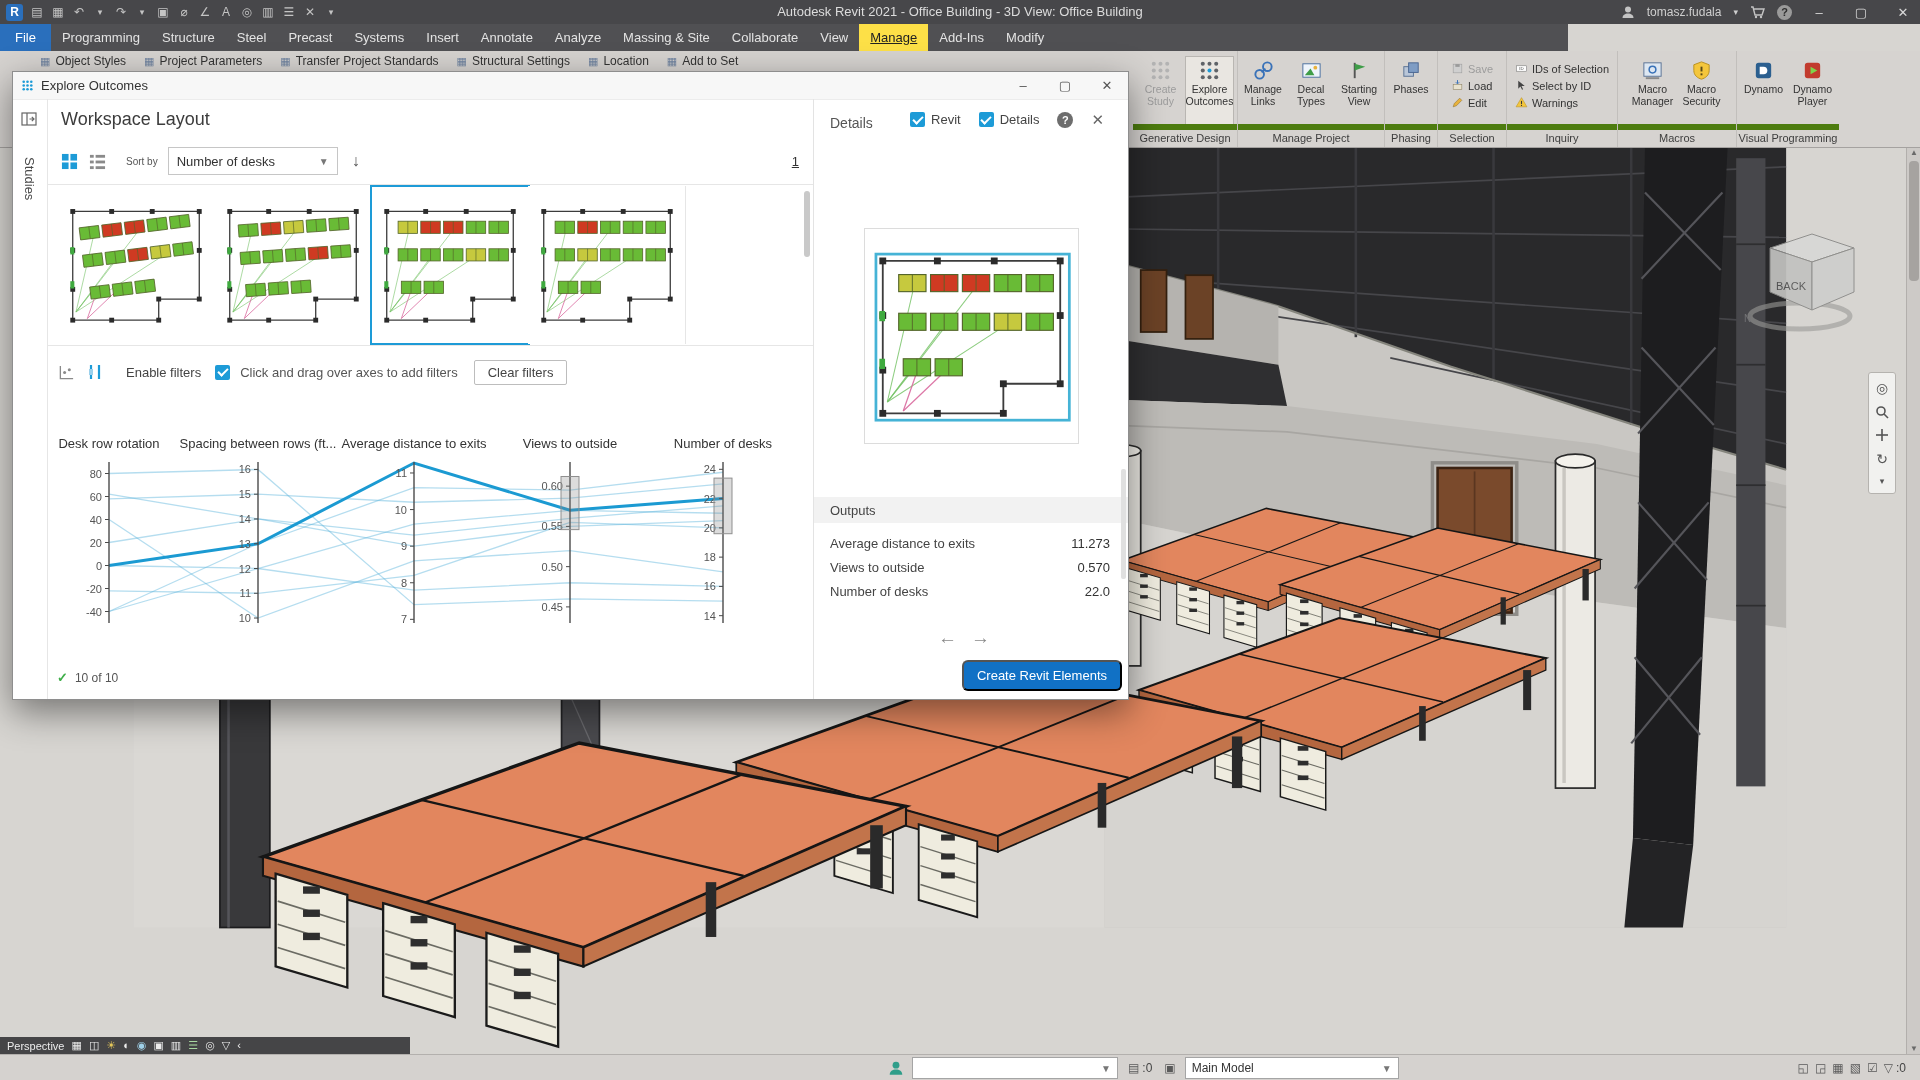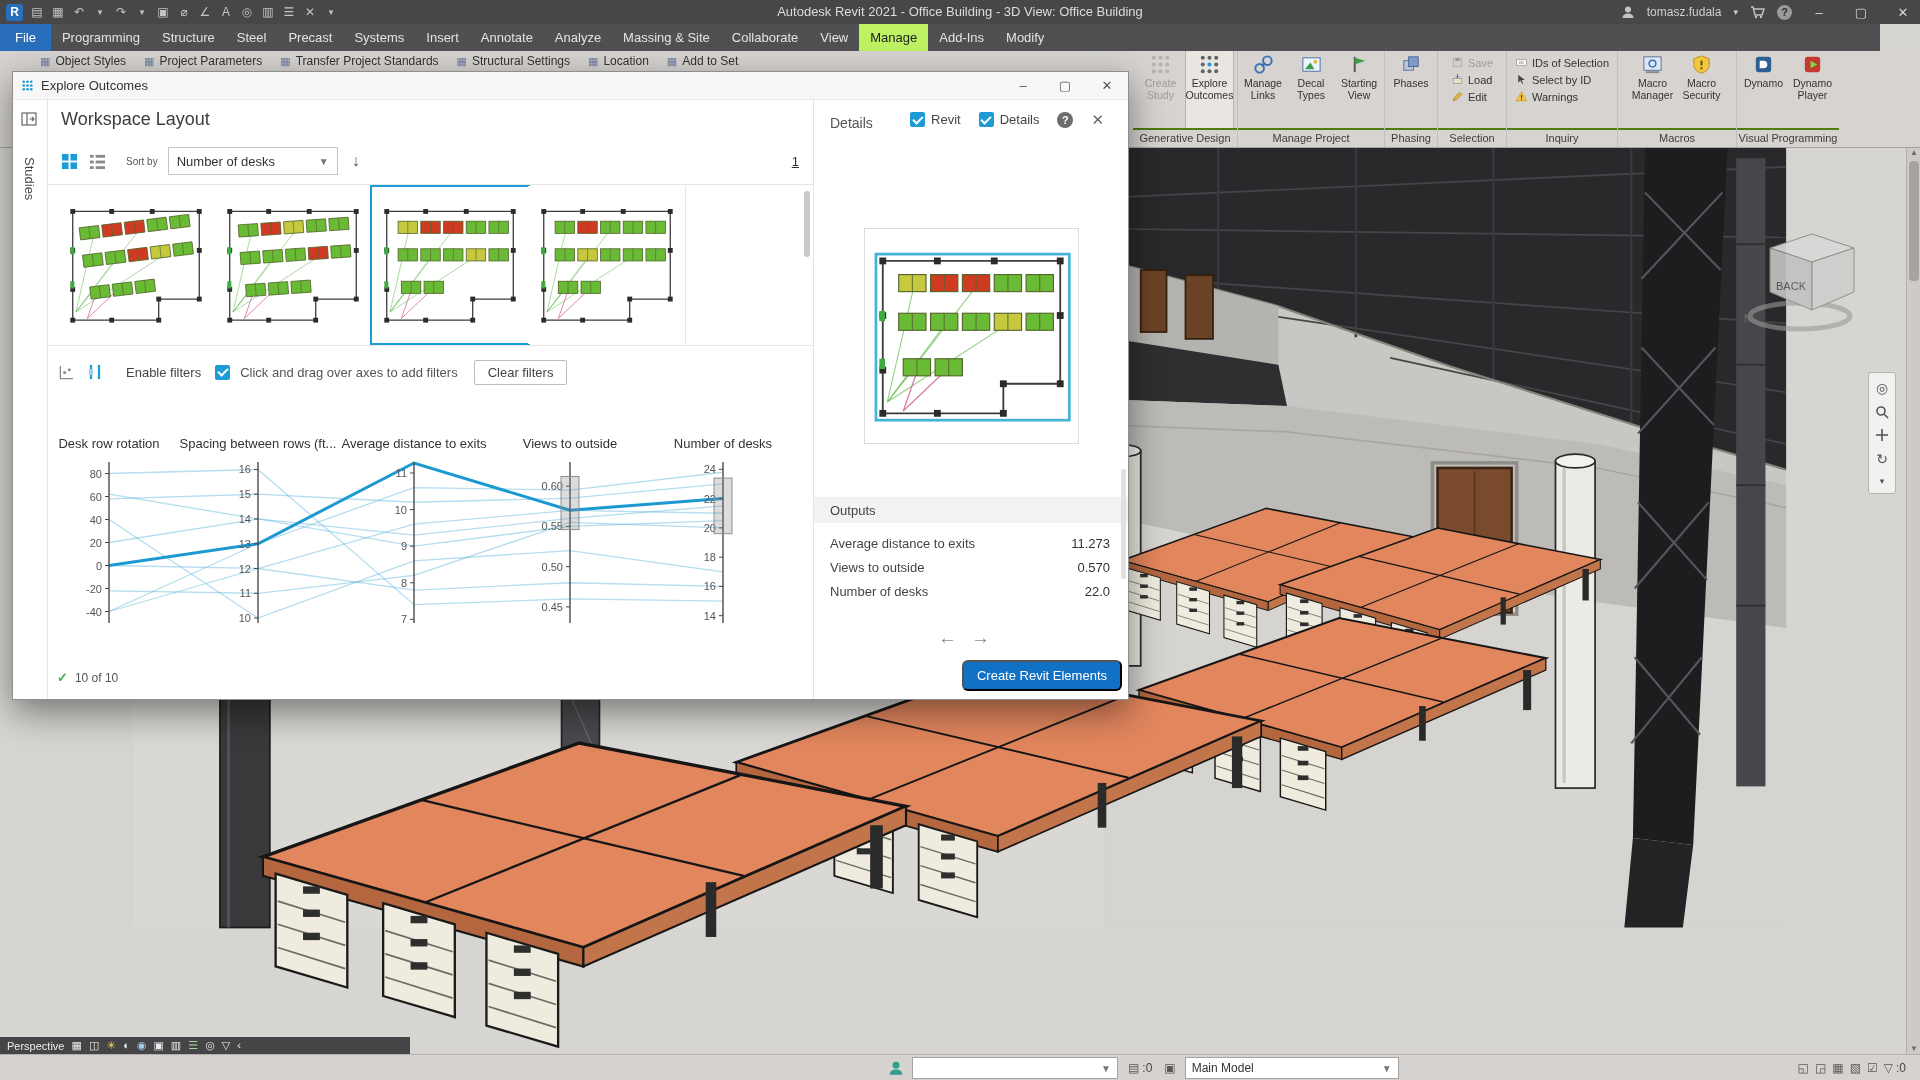--- a/index.html
+++ b/index.html
@@ -11,37 +11,37 @@
   .qat .qi{display:inline-block;min-width:14px;text-align:center;color:#c4c4c4;cursor:default;}
   .rlogo{width:17px;height:17px;background:#2a6fbc;border-radius:3px;color:#fff;font-weight:bold;
     font-size:12px;text-align:center;line-height:17px;}
   #title-center{position:absolute;left:0;right:0;top:0;height:24px;line-height:24px;text-align:center;
     font-size:13px;color:#dcdcdc;pointer-events:none;}
   .title-right{margin-left:auto;display:flex;align-items:center;gap:12px;margin-right:2px;font-size:12px;z-index:2;}
   .winbtn{width:30px;text-align:center;font-size:13px;color:#d8d8d8;}
   .helpdot{width:15px;height:15px;border-radius:50%;background:#9a9a9a;color:#2e2e2e;font-size:11px;
     font-weight:bold;text-align:center;line-height:15px;display:inline-block;}
   
-  #tabbar{position:absolute;left:0;top:24px;width:1880px;height:27px;background:#505053;
+  #tabbar{position:absolute;left:0;top:24px;width:1568px;height:27px;background:#505053;
     display:flex;align-items:center;z-index:30;}
   .rtab{padding:0 11px;font-size:13px;color:#e3e3e3;line-height:27px;white-space:nowrap;}
   .rtab.file{background:#2a6fbc;color:#fff;padding:0 15px;}
-  .rtab.active{background:#bef264;color:#222;}
+  .rtab.active{background:#fde047;color:#222;text-decoration:underline;}
   
   #ribbon{position:absolute;left:0;top:51px;width:1920px;height:96px;background:#d6d3d0;
     border-bottom:1px solid #a5a2a0;z-index:20;}
   #toolsrow{position:absolute;left:40px;top:3px;display:flex;gap:18px;align-items:center;
     font-size:12px;color:#333;white-space:nowrap;}
   .titem{display:flex;align-items:center;gap:5px;}
   .ticon{color:#6f83a0;font-size:11px;}
   #rpanels{position:absolute;left:1133px;top:0;bottom:0;right:0;display:flex;}
   .rpanel{display:flex;flex-direction:column;border-right:1px solid #c2bfbc;}
-  .pbody{flex:1;display:flex;justify-content:center;gap:2px;padding:0 2px 0 2px;}
+  .pbody{flex:1;display:flex;justify-content:center;gap:2px;padding:6px 2px 0 2px;}
   .plabel{height:17px;line-height:16px;font-size:11px;color:#3d3d3d;text-align:center;
-    border-top:2px solid #4d7c0f;}
+    border-top:6px solid #4d7c0f;}
   .bigbtn{width:47px;display:flex;flex-direction:column;align-items:center;text-align:center;
     font-size:10.5px;line-height:11.5px;color:#333;padding-top:2px;}
   .bigbtn svg{width:23px;height:23px;margin-bottom:2px;}
   .bigbtn.disabled{color:#9c9c9c;}
   .bigbtn.activebtn{background:#e9e6e1;outline:1px solid #b9b6b2;}
   .small-col{display:flex;flex-direction:column;gap:4px;padding-top:5px;align-items:flex-start;}
   .smallbtn{display:flex;align-items:center;gap:4px;font-size:11px;color:#333;white-space:nowrap;}
   .smallbtn svg{width:13px;height:13px;}
   .smallbtn.disabled{color:#9c9c9c;}
   

